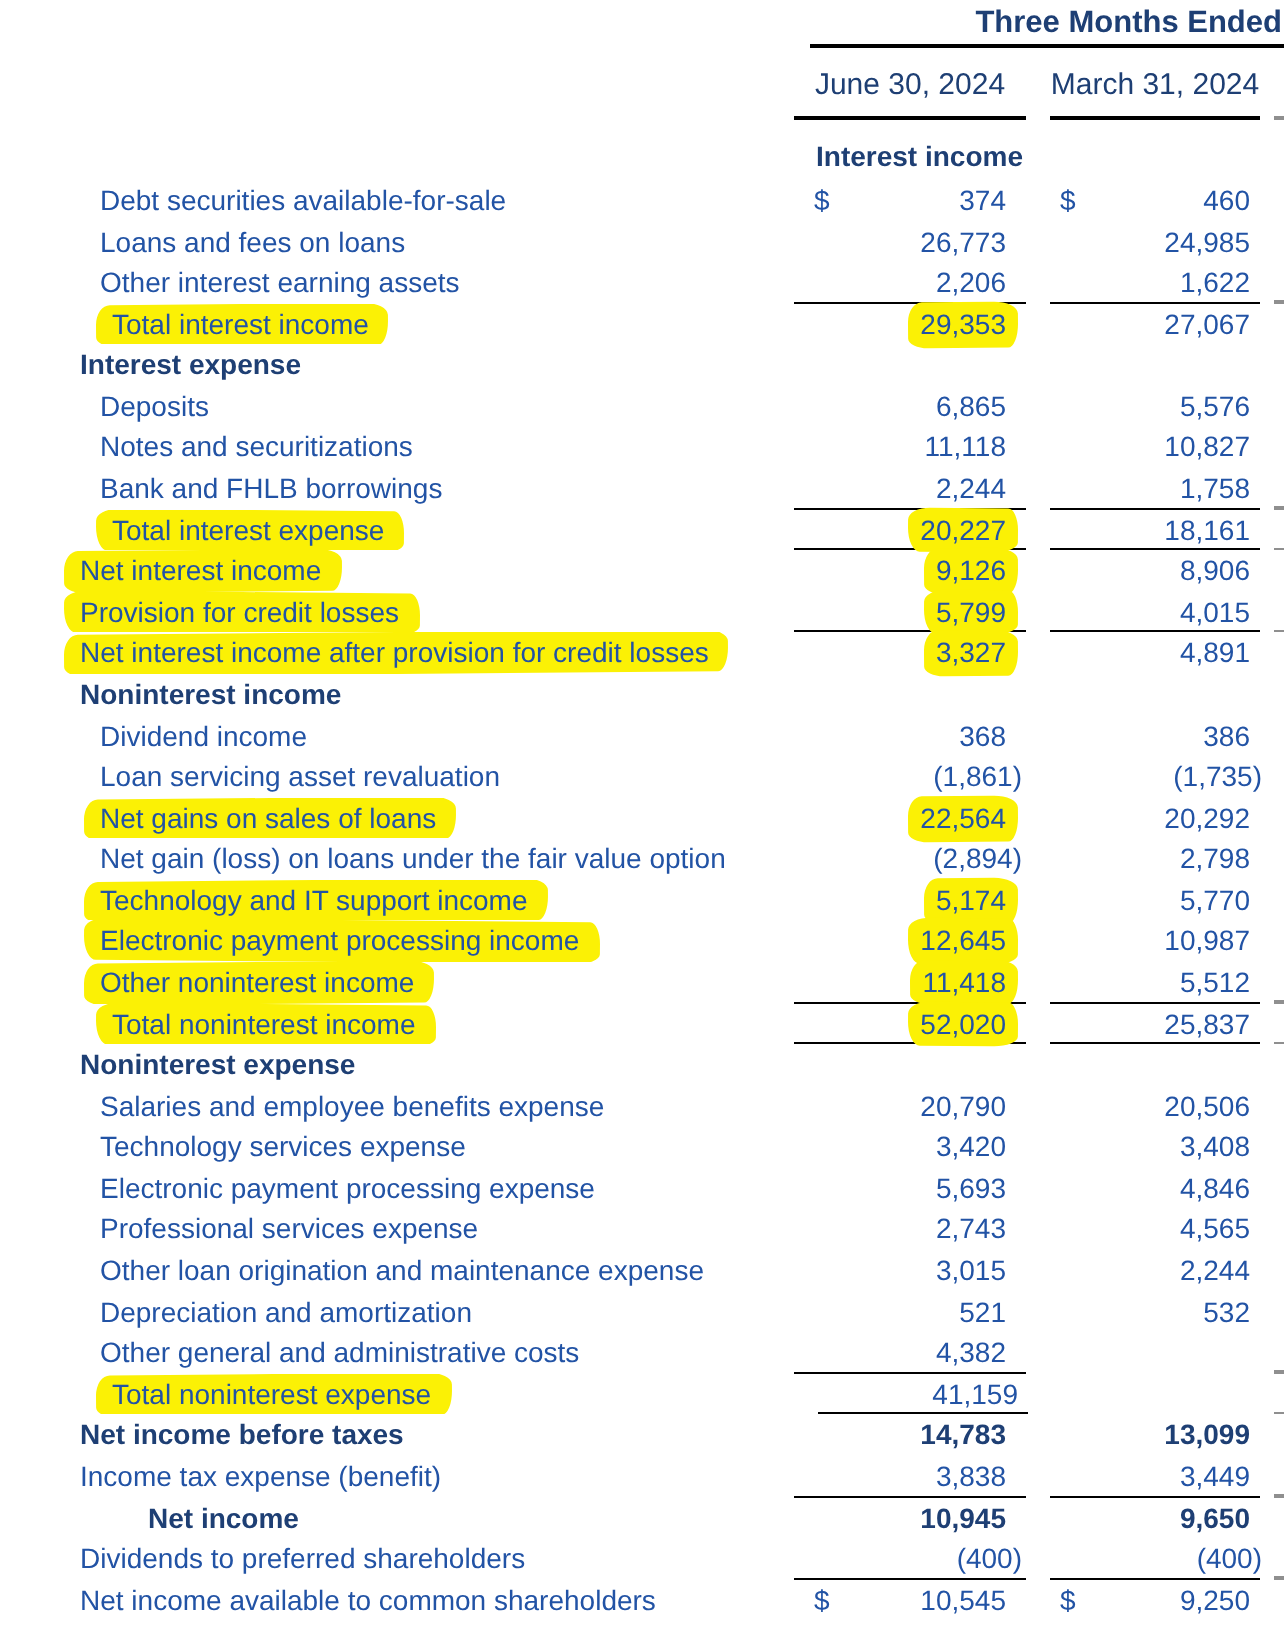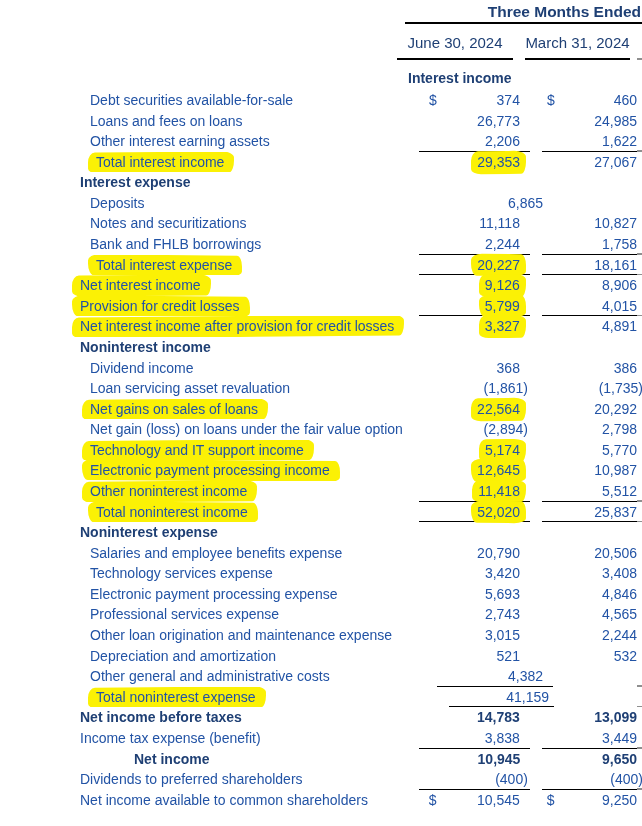--- a/index.html
+++ b/index.html
@@ -34,25 +34,25 @@
   .hdr2 .hc1{width:116px;}
   .hdr2 .hgap{width:12px;}
   .hdr2 .hc2{width:105px;}
   .hdr3{
     margin:8px 0 1px 408px;font-weight:bold;font-size:14px;
     height:21px;line-height:21px;color:var(--navy);white-space:nowrap;
   }
 
   
   .row{display:flex;height:20.58px;line-height:20.58px;font-size:14px;position:relative;}
-  .lab{width:397px;box-sizing:border-box;overflow:hidden;white-space:nowrap;margin-left:40px;}
+  .lab{width:397px;box-sizing:border-box;overflow:hidden;white-space:nowrap;}
   .ind0 .lab{padding-left:40px;}
   .ind1 .lab{padding-left:50px;}
   .ind2 .lab{padding-left:56px;}
-  .ind3 .lab{padding-left:94px;}
+  .ind3 .lab{padding-left:74px;}
   .num{box-sizing:border-box;display:flex;white-space:nowrap;}
   .col1{width:116px;padding:0 10px;}
   .col2{width:105px;padding:0 5px;margin-left:12px;}
   .val{margin-left:auto;}
   .bold{font-weight:700;color:var(--navy);}
   .row.rule .col1,.row.rule .col2{border-bottom:1.6px solid var(--rule);}
   .col1 .neg{margin-right:-8px;}
   .col2 .neg{margin-right:-6px;}
 
   
@@ -142,20 +142,24 @@
           <span class="cur"></span>
           <span class="val"></span>
         </div>
       </div>
       <div class="row ind1">
         <div class="lab"><span class="lbl">Deposits</span></div>
         <div class="num col1">
           <span class="cur"></span>
           <span class="val">6,865</span>
         </div>
+        <div class="num col2">
+          <span class="cur"></span>
+          <span class="val">5,576</span>
+        </div>
       </div>
       <div class="row ind1">
         <div class="lab"><span class="lbl">Notes and securitizations</span></div>
         <div class="num col1">
           <span class="cur"></span>
           <span class="val">11,118</span>
         </div>
         <div class="num col2">
           <span class="cur"></span>
           <span class="val">10,827</span>

